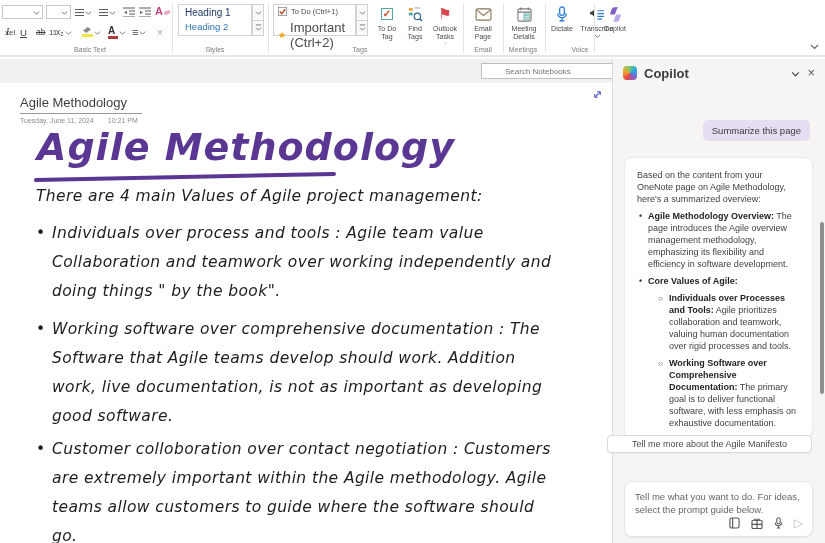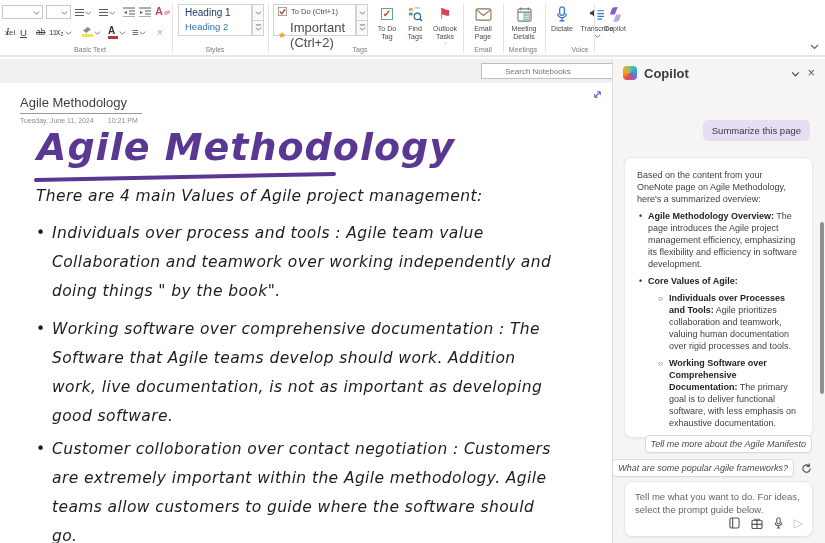--- a/index.html
+++ b/index.html
@@ -52,21 +52,21 @@
   .cplogo { width:14px; height:14px; border-radius:4px; background:conic-gradient(from 210deg,#e8484f,#f5a623,#7bc96f,#25a4e8,#8661c5,#e8484f); }
   #user-chip { position:absolute; right:15px; top:61px; background:#e7ddf3; border-radius:5px; padding:5px 9px; font-size:9.5px; color:#3a3a3a; }
   #resp-card { position:absolute; left:11px; top:98px; width:189px; height:281px; background:#fff; border:1px solid #ebebeb; border-radius:8px; box-shadow:0 1px 2px rgba(0,0,0,.06); padding:11px 12px; font-size:9px; line-height:12px; color:#3f3f3f; overflow:hidden; }
   #resp-card b { color:#1f1f1f; }
   .cp-li { position:relative; padding-left:11px; margin-top:5px; }
   .cp-li::before { content:"•"; position:absolute; left:2px; font-weight:bold; }
   .cp-sub { position:relative; padding-left:11px; margin-top:5px; }
   .cp-sub::before { content:"○"; position:absolute; left:0px; font-size:8px; top:1px; }
   #sub-list { padding-left:10px; }
   .sugrow { position:absolute; right:13px; display:flex; align-items:center; gap:7px; }
-  .sugchip { background:#fff; border:1px solid #dadada; border-radius:4px; padding:3px 5px; font-size:9px; color:#4a4a4a; white-space:nowrap; box-shadow:0 1px 1px rgba(0,0,0,.04);font-style:italic; }
+  .sugchip { background:#fff; border:1px solid #dadada; border-radius:4px; padding:3px 24px; font-size:9px; color:#4a4a4a; white-space:nowrap; box-shadow:0 1px 1px rgba(0,0,0,.04); }
   #sug1 { top:376px; }
   #sug2 { top:400px; }
   .iconbtn { color:#5c5c5c; display:flex; align-items:center; justify-content:center; }
   #input-card { position:absolute; left:11px; top:422px; width:189px; height:56px; background:#fff; border:1px solid #e7e7e7; border-radius:8px; box-shadow:0 1px 2px rgba(0,0,0,.06); padding:8px 10px; }
   #input-text { font-size:9.5px; line-height:13px; color:#666; }
   #input-icons { position:absolute; right:9px; bottom:6px; display:flex; gap:11px; align-items:center; }
   #panel-scroll { position:absolute; right:1px; top:163px; width:4px; height:172px; background:#8f8f8f; border-radius:2px; }
 
   .hl-pen { width:11px; height:10px; position:relative; }
   .hl-pen .tip { position:absolute; left:1px; top:0; width:8px; height:6px; background:#8a8a8a; clip-path:polygon(0 60%,60% 0,100% 40%,40% 100%); }
@@ -375,21 +375,21 @@
         </svg>
       <span style="font-size:13px; color:#555; line-height:12px;">×</span>
     </div>
 
     <div id="user-chip">Summarize this page</div>
 
     <div id="resp-card">
       <div>Based on the content from your OneNote page on Agile Methodology, here's a summarized overview:</div>
       <div>
         <div class="cp-li">
-          <b>Agile Methodology Overview:</b><span> The page introduces the Agile project management efficiency, emphasizing its flexibility and efficiency in software development.</span>
+          <b>Agile Methodology Overview:</b><span> The page introduces the Agile overview management methodology, emphasizing its flexibility and efficiency in software development.</span>
         </div>
         <div class="cp-li">
           <b>Core Values of Agile:</b><span></span>
           <div id="sub-list">
             <div class="cp-sub">
               <b>Individuals over Processes and Tools:</b><span> Agile prioritizes collaboration and teamwork, valuing human documentation over rigid processes and tools.</span>
             </div>
             <div class="cp-sub">
               <b>Working Software over Comprehensive Documentation:</b><span> The primary goal is to deliver functional software, with less emphasis on exhaustive documentation.</span>
             </div>
@@ -397,29 +397,20 @@
               <b>Customer Collaboration over Contract Negotiation:</b>
             </div>
           </div>
         </div>
       </div>
     </div>
 
     <div class="sugrow" id="sug1">
       <span class="sugchip">Tell me more about the Agile Manifesto</span>
     </div>
-    <div class="sugrow" id="sug2">
-      <span class="sugchip">What are some popular Agile frameworks?</span>
-      <span class="iconbtn">
-        <svg width="11" height="11" viewBox="0 0 12 12">
-            <path d="M10 6a4 4 0 1 1-1.2-2.8" fill="none" stroke="#555" stroke-width="1.3"></path>
-            <path d="M9 0.6v3h-3" fill="none" stroke="#555" stroke-width="1.3"></path>
-          </svg>
-      </span>
-    </div>
 
     <div id="input-card">
       <div id="input-text">Tell me what you want to do. For ideas, select the prompt guide below.</div>
       <div id="input-icons">
         <span class="iconbtn">
           <svg width="11" height="12" viewBox="0 0 12 13">
               <rect x="1" y="1" width="10" height="11" rx="2" fill="none" stroke="#555" stroke-width="1.2"></rect>
               <path d="M4 1v11" stroke="#555" stroke-width="1.2"></path>
             </svg>
         </span>

